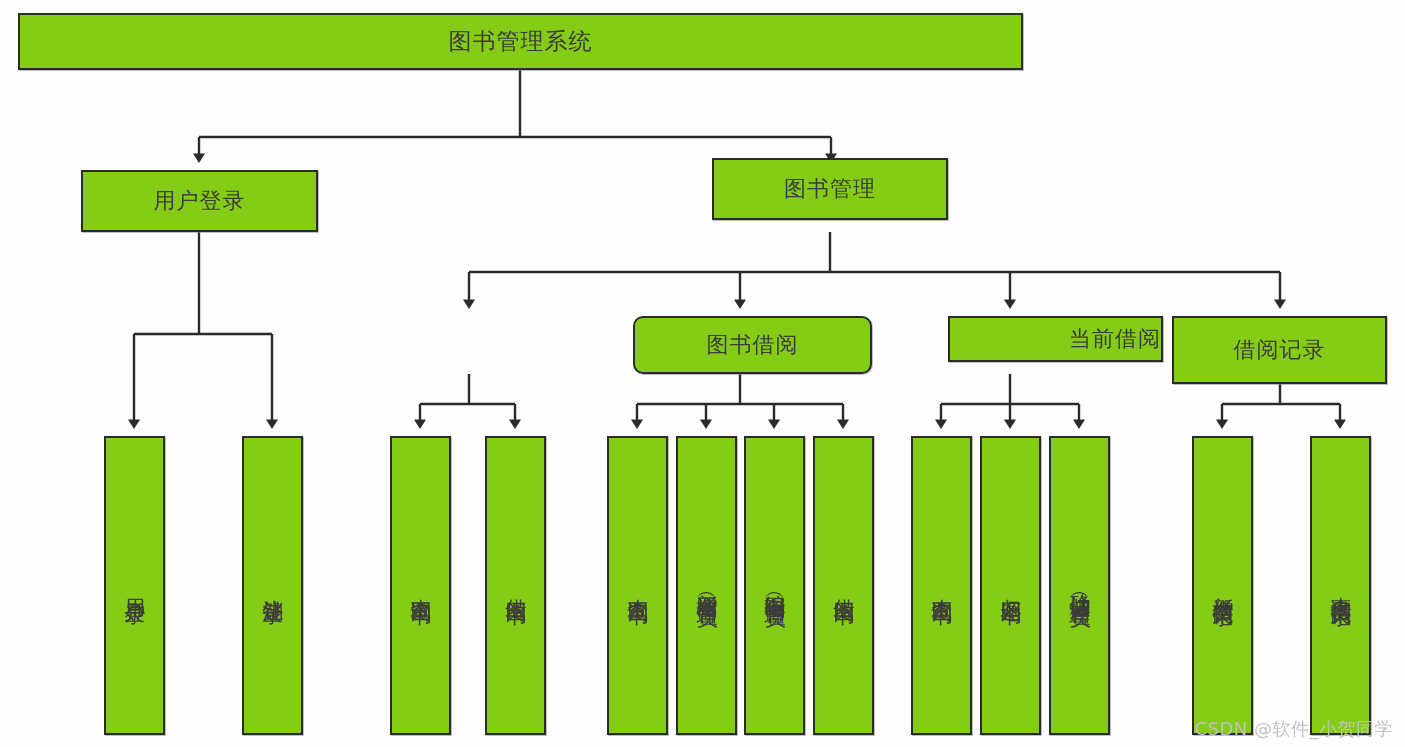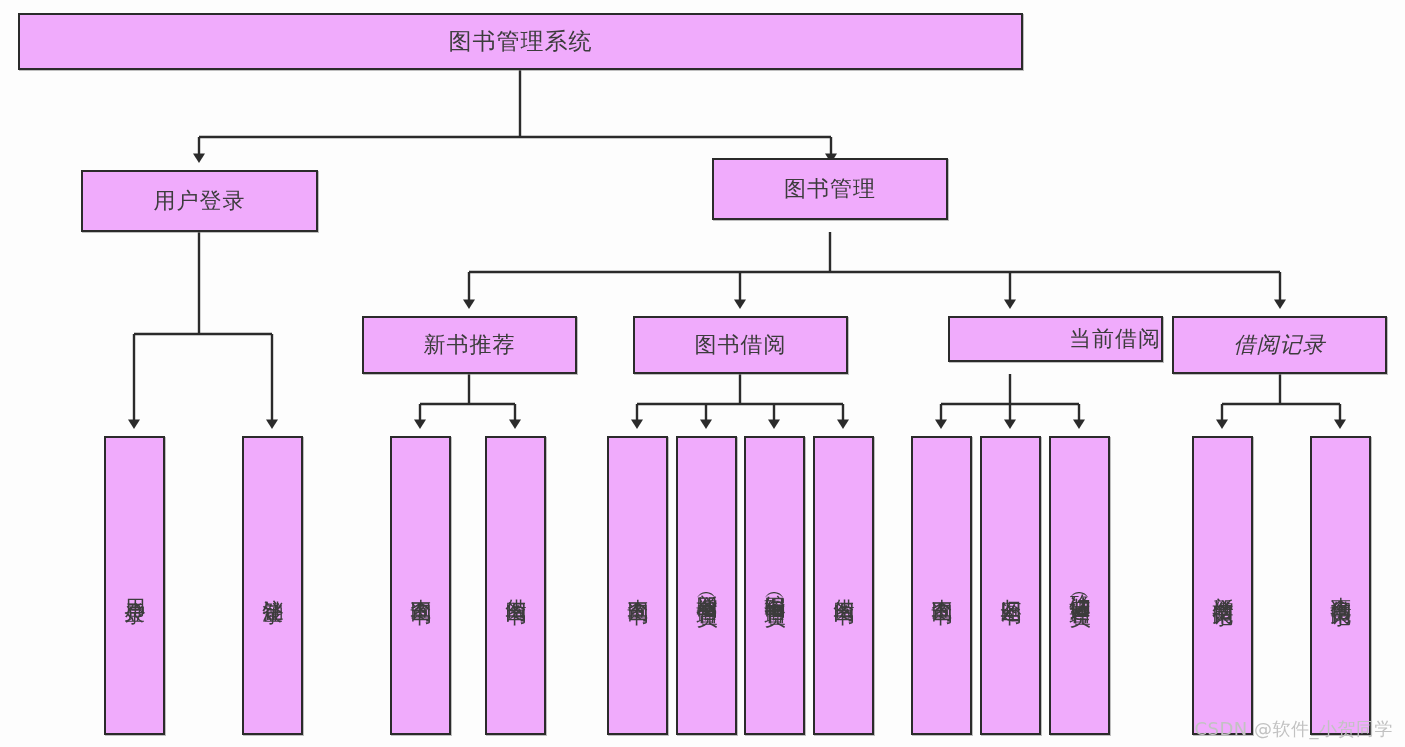--- a/index.html
+++ b/index.html
@@ -14,21 +14,21 @@
     position: relative;
     width: 1405px;
     height: 747px;
     background: #fdfdfd;
     overflow: hidden;
   }
   .node {
     position: absolute;
     box-sizing: border-box;
     border: 2px solid #2b2b2b;
-    background: #f0abfc;
+    background: #84cc16;
     color: #3c3c3c;
     display: flex;
     align-items: center;
     justify-content: center;
     box-shadow: 1px 1px 0 rgba(140,140,140,0.55);
   }
   .node-h {
     font-size: 22px;
     letter-spacing: 1px;
     line-height: 1.2;
@@ -129,30 +129,27 @@
     <span>图书管理系统</span>
   </div>
 
   <div class="node node-h" style="left:81px; top:170px; width:237px; height:62px;">
     <span>用户登录</span>
   </div>
   <div class="node node-h" style="left:712px; top:158px; width:236px; height:62px;">
     <span>图书管理</span>
   </div>
 
-  <div class="node node-h" style="left:362px; top:316px; width:215px; height:58px;">
-    <span>新书推荐</span>
-  </div>
-  <div class="node node-h" style="left:633px; top:316px; width:215px; height:58px;">
+  <div class="node node-h" style="left:633px; top:316px; width:239px; height:58px;border-radius:10px;">
     <span>图书借阅</span>
   </div>
   <div class="node node-h" style="left:948px; top:316px; width:215px; height:46px;justify-content:flex-end;">
     <span>当前借阅</span>
   </div>
-  <div class="node node-h" style="left:1172px; top:316px; width:215px; height:58px;font-style:italic;">
+  <div class="node node-h" style="left:1172px; top:316px; width:215px; height:68px;">
     <span>借阅记录</span>
   </div>
 
   <div class="node node-v" style="left:104px; top:436px; width:61px; height:299px;">
     <span>用户登录</span>
   </div>
   <div class="node node-v" style="left:242px; top:436px; width:61px; height:299px;">
     <span>注销登录</span>
   </div>
 

